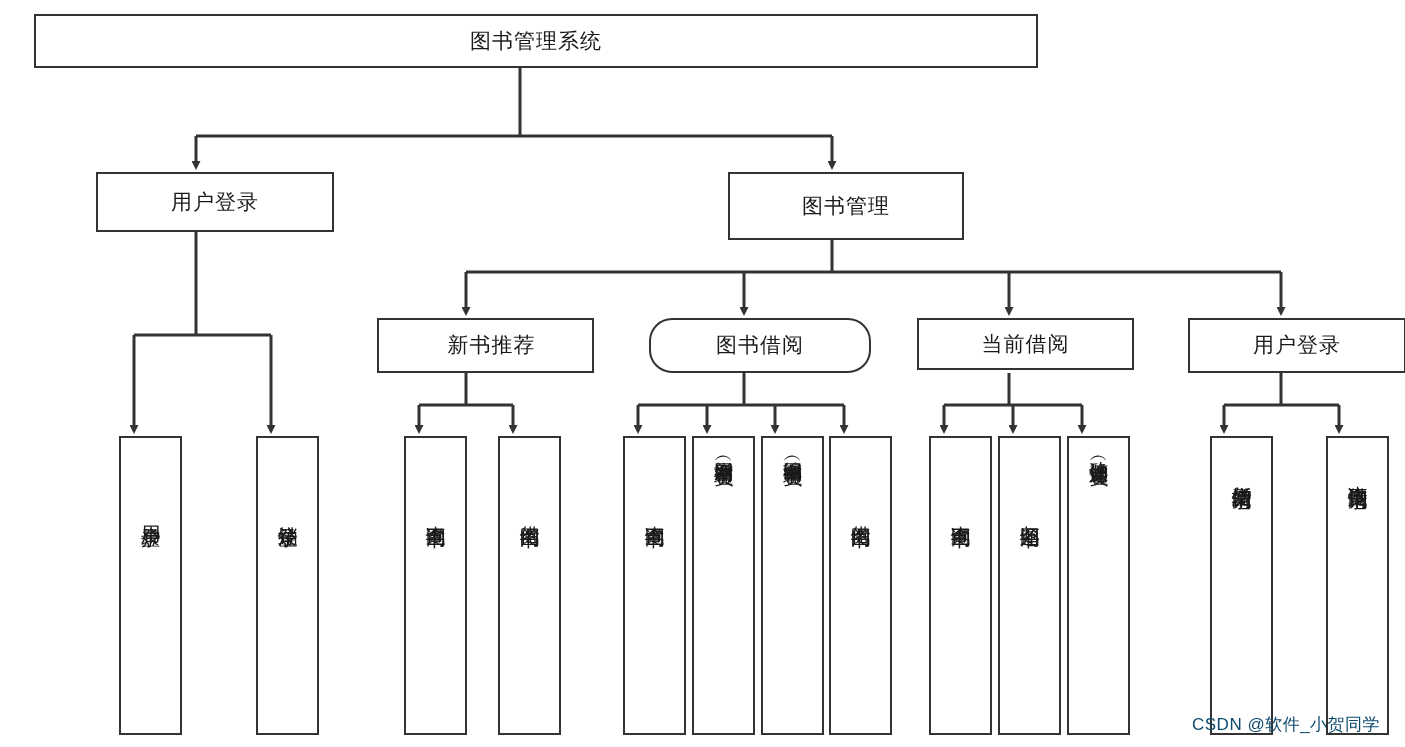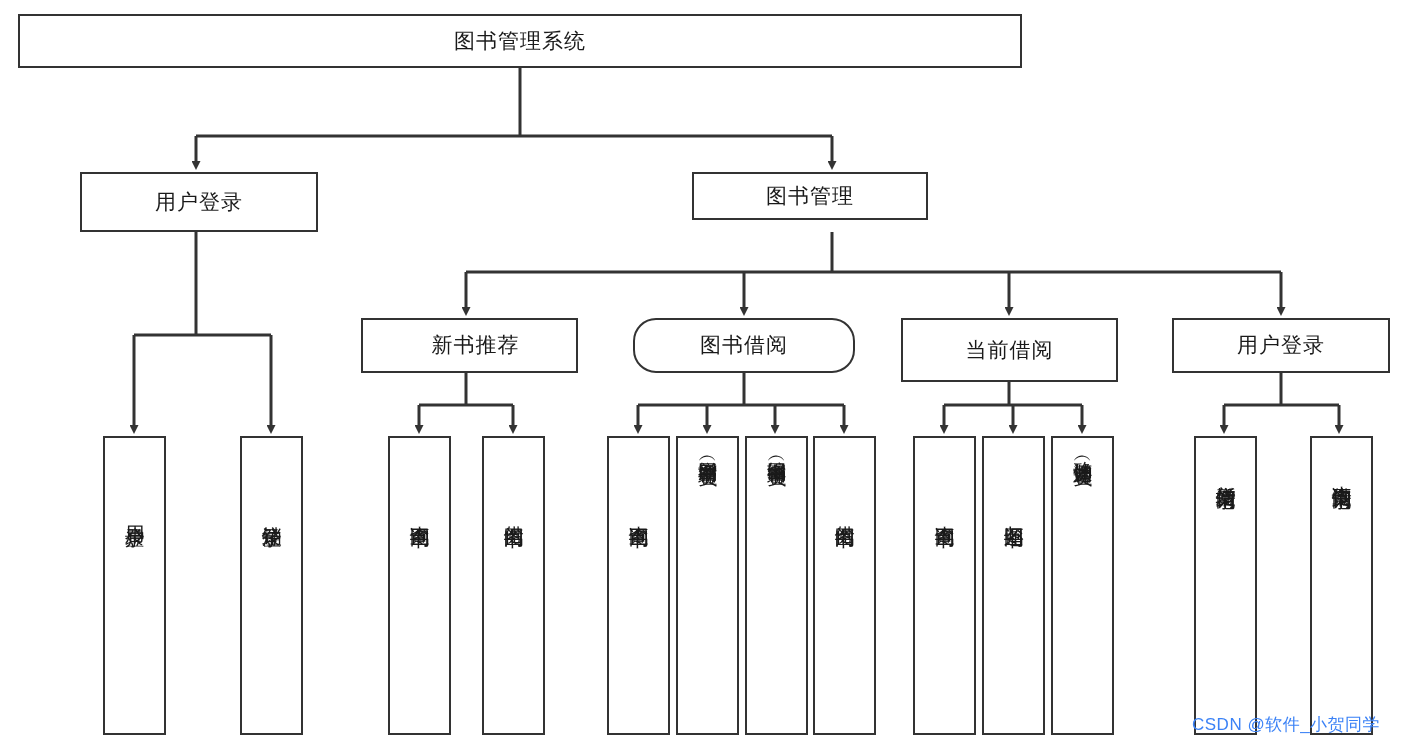--- a/index.html
+++ b/index.html
@@ -26,20 +26,21 @@
   }
   .node {
     position: absolute;
     box-sizing: border-box;
     border: 2px solid #333333;
     background: #ffffff;
     display: flex;
     align-items: center;
     justify-content: center;
     color: #1a1a1a;
+    margin-left: 16px;
   }
   .node-h .node-label {
     font-size: 21px;
     line-height: 1.25;
     letter-spacing: 1px;
     white-space: nowrap;
   }
   .node-v {
     align-items: flex-start;
     justify-content: center;
@@ -54,21 +55,21 @@
     white-space: nowrap;
   }
   .node-v.tall-text .node-label {
     font-size: 19px;
   }
   #watermark {
     position: absolute;
     left: 1192px;
     top: 713px;
     font-size: 17px;
-    color: #3b82f6;
+    color: #0c4a6e;
     white-space: nowrap;
     letter-spacing: 0.5px;
   }
 </style>
 </head>
 <body>
 
 <div id="diagram-root">
 
   <svg id="edge-layer" viewBox="0 0 1405 747" width="1405" height="747" xmlns="http://www.w3.org/2000/svg">
@@ -121,31 +122,31 @@
     </g>
   </svg>
 
   <div class="node node-h" style="left:18px; top:14px; width:1004px; height:54px;">
     <span class="node-label">图书管理系统</span>
   </div>
 
   <div class="node node-h" style="left:80px; top:172px; width:238px; height:60px;">
     <span class="node-label">用户登录</span>
   </div>
-  <div class="node node-h" style="left:692px; top:172px; width:236px; height:48px;align-items:center;">
+  <div class="node node-h" style="left:712px; top:172px; width:236px; height:68px;align-items:center;">
     <span class="node-label">图书管理</span>
   </div>
 
   <div class="node node-h" style="left:361px; top:318px; width:217px; height:55px;padding-left:12px;">
     <span class="node-label">新书推荐</span>
   </div>
   <div class="node node-h" style="left:633px; top:318px; width:222px; height:55px;border-radius:23px;">
     <span class="node-label">图书借阅</span>
   </div>
-  <div class="node node-h" style="left:901px; top:318px; width:217px; height:64px;">
+  <div class="node node-h" style="left:901px; top:318px; width:217px; height:52px;">
     <span class="node-label">当前借阅</span>
   </div>
   <div class="node node-h" style="left:1172px; top:318px; width:218px; height:55px;">
     <span class="node-label">用户登录</span>
   </div>
 
   <div class="node node-v" style="left:103px; top:436px; width:63px; height:299px; padding-top:72px;">
     <span class="node-label">用户登录</span>
   </div>
   <div class="node node-v" style="left:240px; top:436px; width:63px; height:299px; padding-top:72px;">

